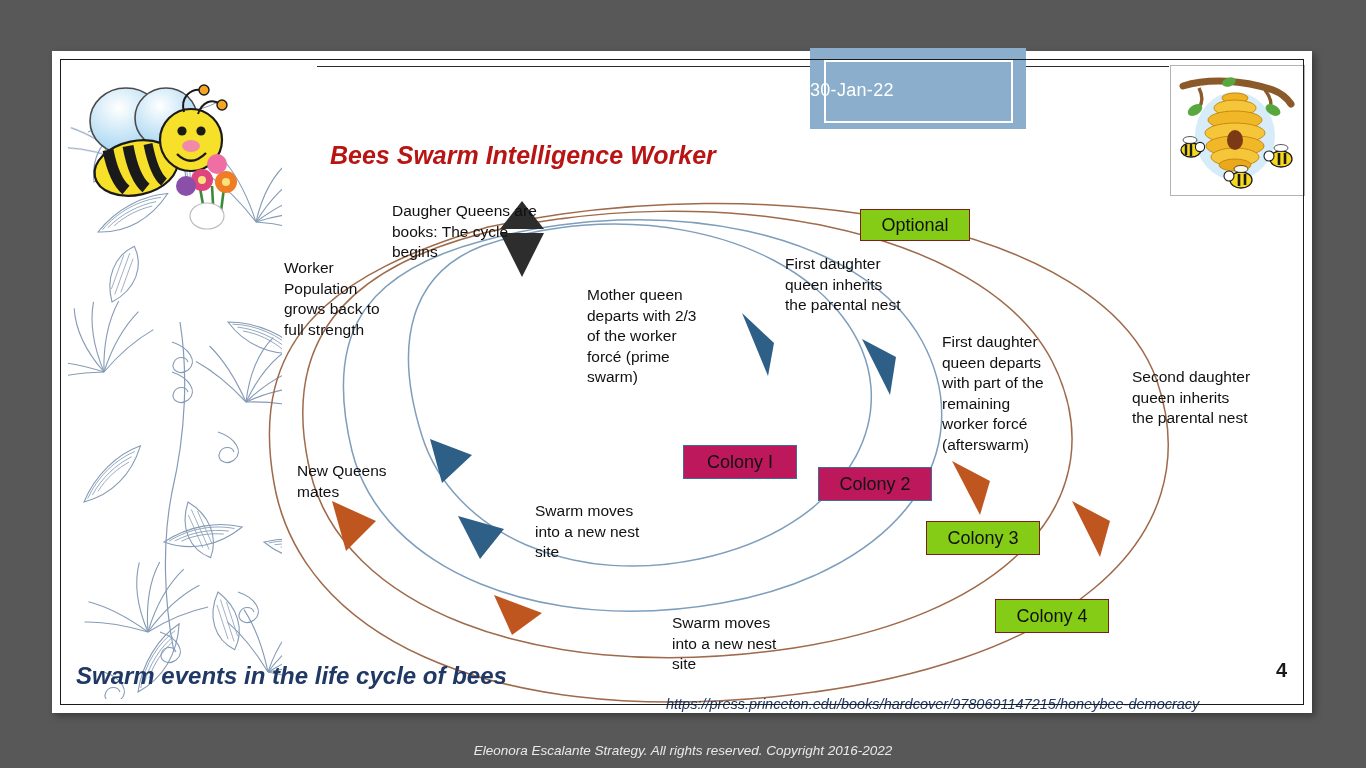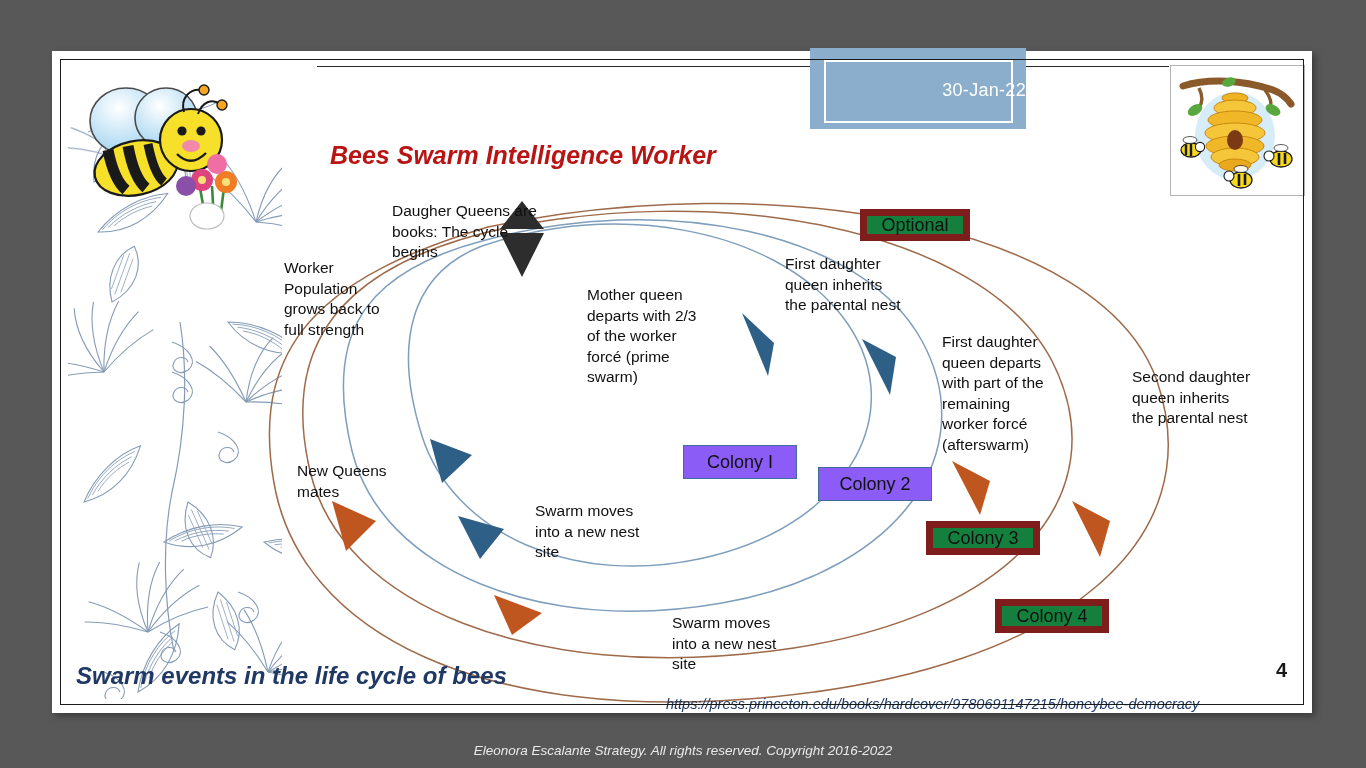--- a/index.html
+++ b/index.html
@@ -107,25 +107,24 @@
     top: 12px;
     right: 13px;
     bottom: 6px;
     border: 2px solid #ffffff;
     box-sizing: border-box;
   }
   #date-text {
     position: absolute;
     left: 0; right: 0;
     top: 32px;
-    text-align: right;
+    text-align: left;
     color: #ffffff;
     font-size: 18px;
     letter-spacing: 0.3px;
-    padding-left: 44px;
   }
 
   
   #hive-art {
     position: absolute;
     left: 1117px;
     top: 13px;
     width: 137px;
     height: 133px;
   }
@@ -153,26 +152,26 @@
   .chip {
     position: absolute;
     display: flex;
     align-items: center;
     justify-content: center;
     font-size: 18px;
     color: #111111;
     box-sizing: border-box;
   }
   .chip.blue {
-    background: #8b5cf6;
+    background: #be185d;
     border: 1px solid #3f6d96;
   }
   .chip.orange {
-    background: #15803d;
-    border: 7px solid #7f1d1d;
+    background: #84cc16;
+    border: 1px solid #7f1d1d;
   }
 
   
   #bottom-caption {
     position: absolute;
     left: 24px;
     top: 611px;
     font-size: 24px;
     font-weight: bold;
     font-style: italic;

